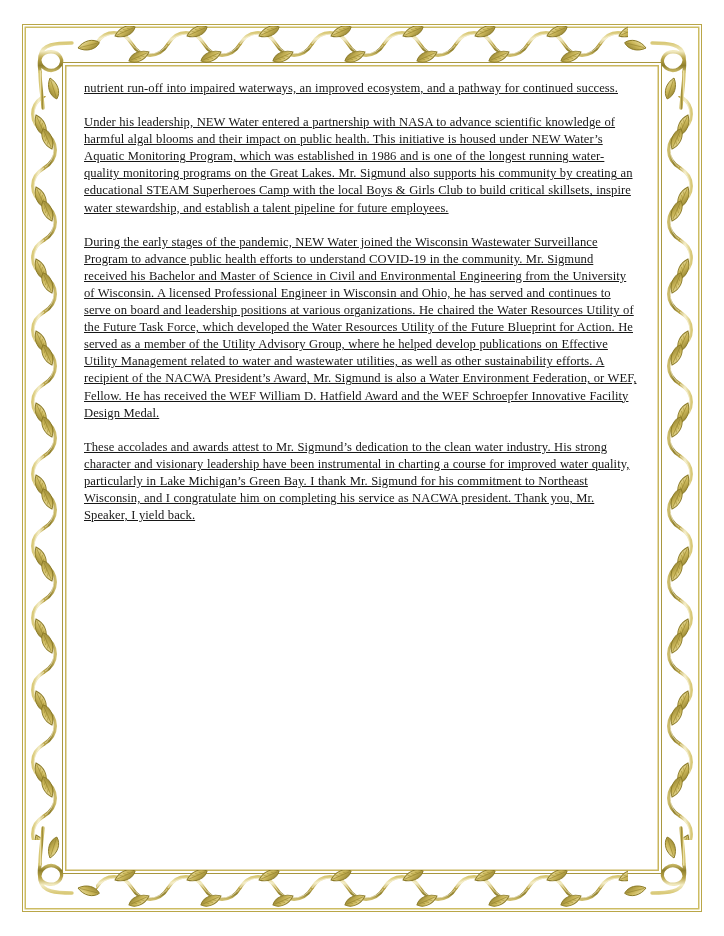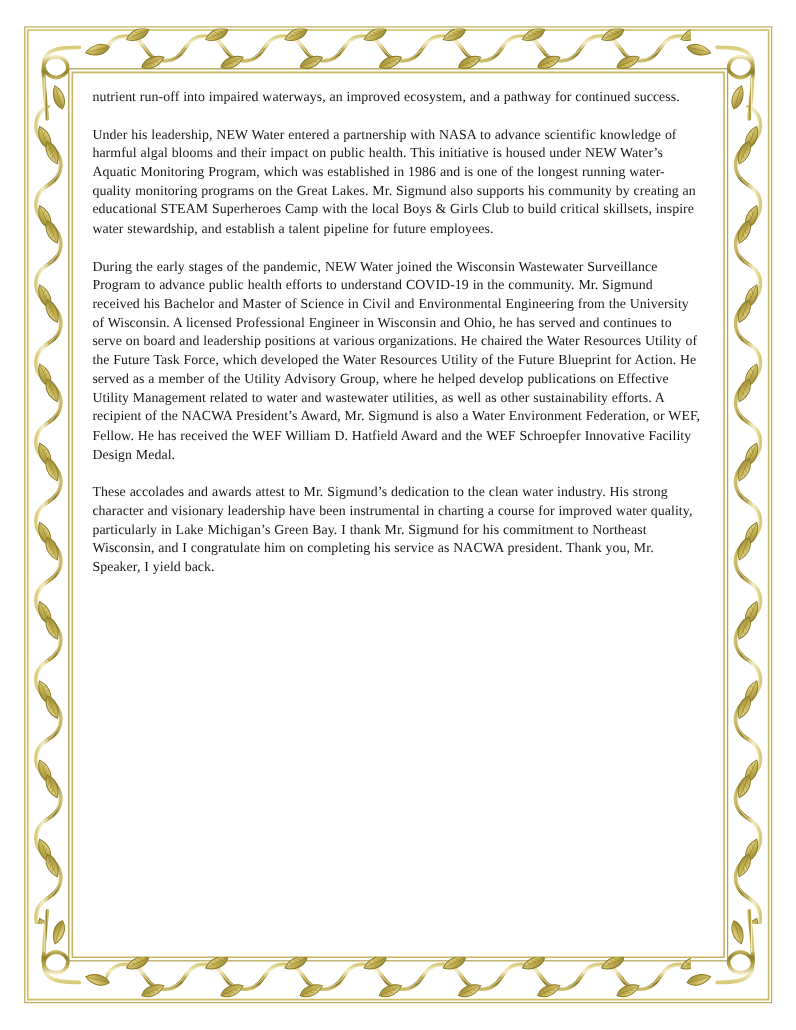--- a/index.html
+++ b/index.html
@@ -62,20 +62,21 @@
     width: 554px;
     color: #171717;
     font-size: 12.6px;
     line-height: 17.1px;
     text-align: left;
   }
   .body-text p {
     margin: 0 0 17px 0;
     letter-spacing: 0.005em;
     word-spacing: 0.02em;
+    text-decoration: underline;
   }
   .body-text p:last-child { margin-bottom: 12px; }
 </style>
 </head>
 <body>
 
 <div class="page">
 
   <div class="frame-outer"></div>
   <div class="frame-inner-rule"></div>

